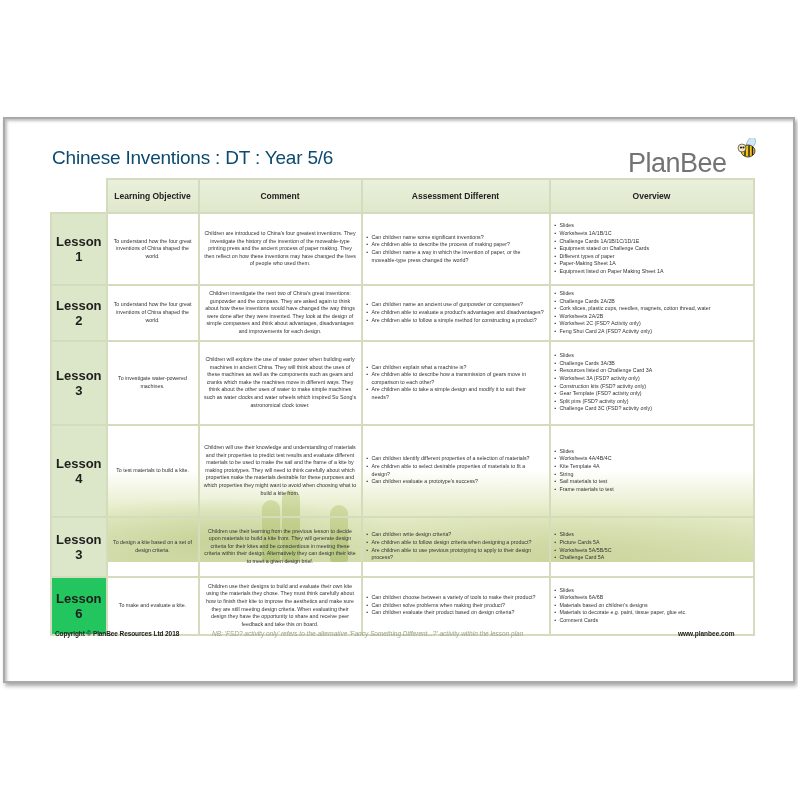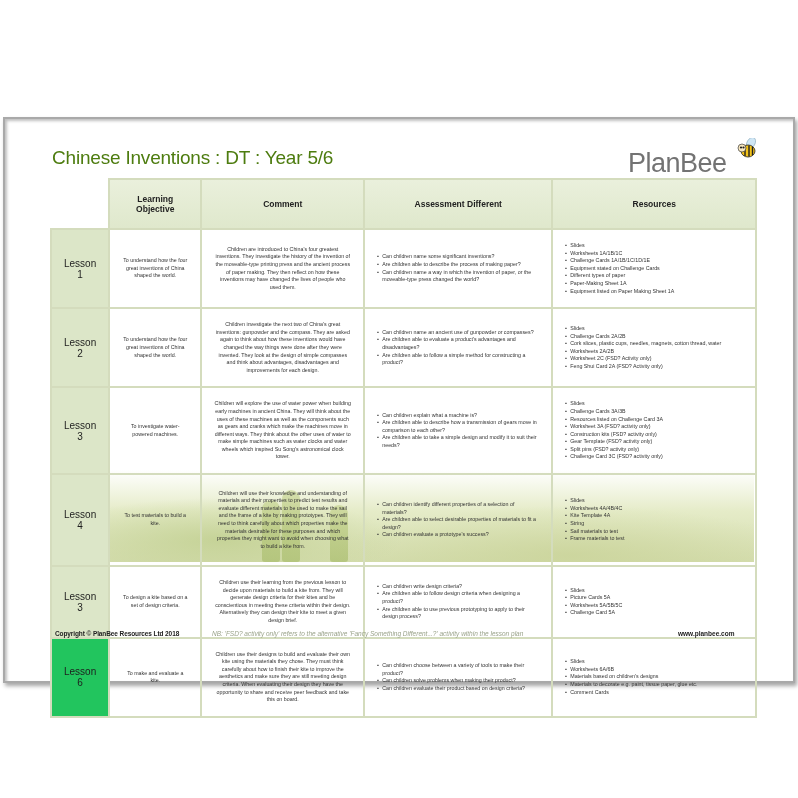--- a/index.html
+++ b/index.html
@@ -21,41 +21,41 @@
       radial-gradient(ellipse 340px 70px at 520px 85px, rgba(200,210,150,0.7), rgba(200,210,150,0) 70%),
       linear-gradient(180deg, rgba(230,235,200,0) 0%, rgba(215,225,170,0.65) 45%, rgba(205,215,160,0.85) 100%);
     pointer-events:none;
   }
   .tree {
     position:absolute; width:18px; border-radius:9px 9px 3px 3px;
     background:linear-gradient(180deg, rgba(190,205,130,0.55), rgba(170,190,110,0.7));
     pointer-events:none;
   }
   .title {
-    position:absolute; left:52px; top:147px; font-size:19px; color:#4d7c0f; letter-spacing:-0.2px;
+    position:absolute; left:52px; top:147px; font-size:19px; color:#0c4a6e; letter-spacing:-0.2px;
   }
   .logo {
     position:absolute; left:628px; top:148px; font-size:27px; color:#737373; letter-spacing:-0.5px;
   }
   .bee {
     position:absolute; left:736px; top:138px; width:22px; height:22px;
   }
   table.plan {
     position:absolute; left:50px; top:178px; border-collapse:collapse; table-layout:fixed;
   }
   table.plan td, table.plan th {
-    border:2px solid #d4dcbd; padding:12px; vertical-align:middle;
+    border:2px solid #d4dcbd; padding:4px; vertical-align:middle;
   }
   table.plan th {
     background:linear-gradient(180deg,#eaf0dc,#dfe8cc); height:24px;
     font-size:8.5px; font-weight:bold; color:#222; text-align:center;
   }
   table.plan th.corner { background:transparent; border:none; }
   td.lesson {
-    background:#dce6c8; font-weight:normal; font-size:10px; color:#1e1e1e; text-align:center;
+    background:#dce6c8; font-weight:bold; font-size:13px; color:#1e1e1e; text-align:center;
   }
   td.obj, td.ov {
     font-size:5.3px; line-height:7.6px; color:#333; text-align:center; padding:2px 4px;
   }
   td.q, td.r { font-size:5.3px; line-height:7.6px; color:#333; padding:2px 4px; }
   ul { list-style:none; margin:0; padding:0; }
   ul li { position:relative; padding-left:5px; }
   ul li::before { content:"\25AA"; position:absolute; left:0; top:0; font-size:5px; color:#333; }
   tr.r5 td:not(.lesson), tr.r6 td:not(.lesson) { background:transparent; }
   tr.r6 td { background:rgba(220,228,180,0.35); }
@@ -93,21 +93,21 @@
       <col style="width:163px">
       <col style="width:188px">
       <col style="width:204px">
   </colgroup>
   <thead>
     <tr>
       <th class="corner"></th>
       <th>Learning Objective</th>
       <th>Comment</th>
       <th>Assessment Different</th>
-      <th>Resources</th>
+      <th>Overview</th>
     </tr>
   </thead>
   <tbody>
     <tr class="r1" style="height:72px">
       <td class="lesson">Lesson 1</td>
       <td class="obj">To understand how the four great inventions of China shaped the world.</td>
       <td class="ov">Children are introduced to China's four greatest inventions. They investigate the history of the invention of the moveable-type printing press and the ancient process of paper making. They then reflect on how these inventions may have changed the lives of people who used them.</td>
       <td class="q">
           <ul>
         <li>Can children name some significant inventions?</li>

